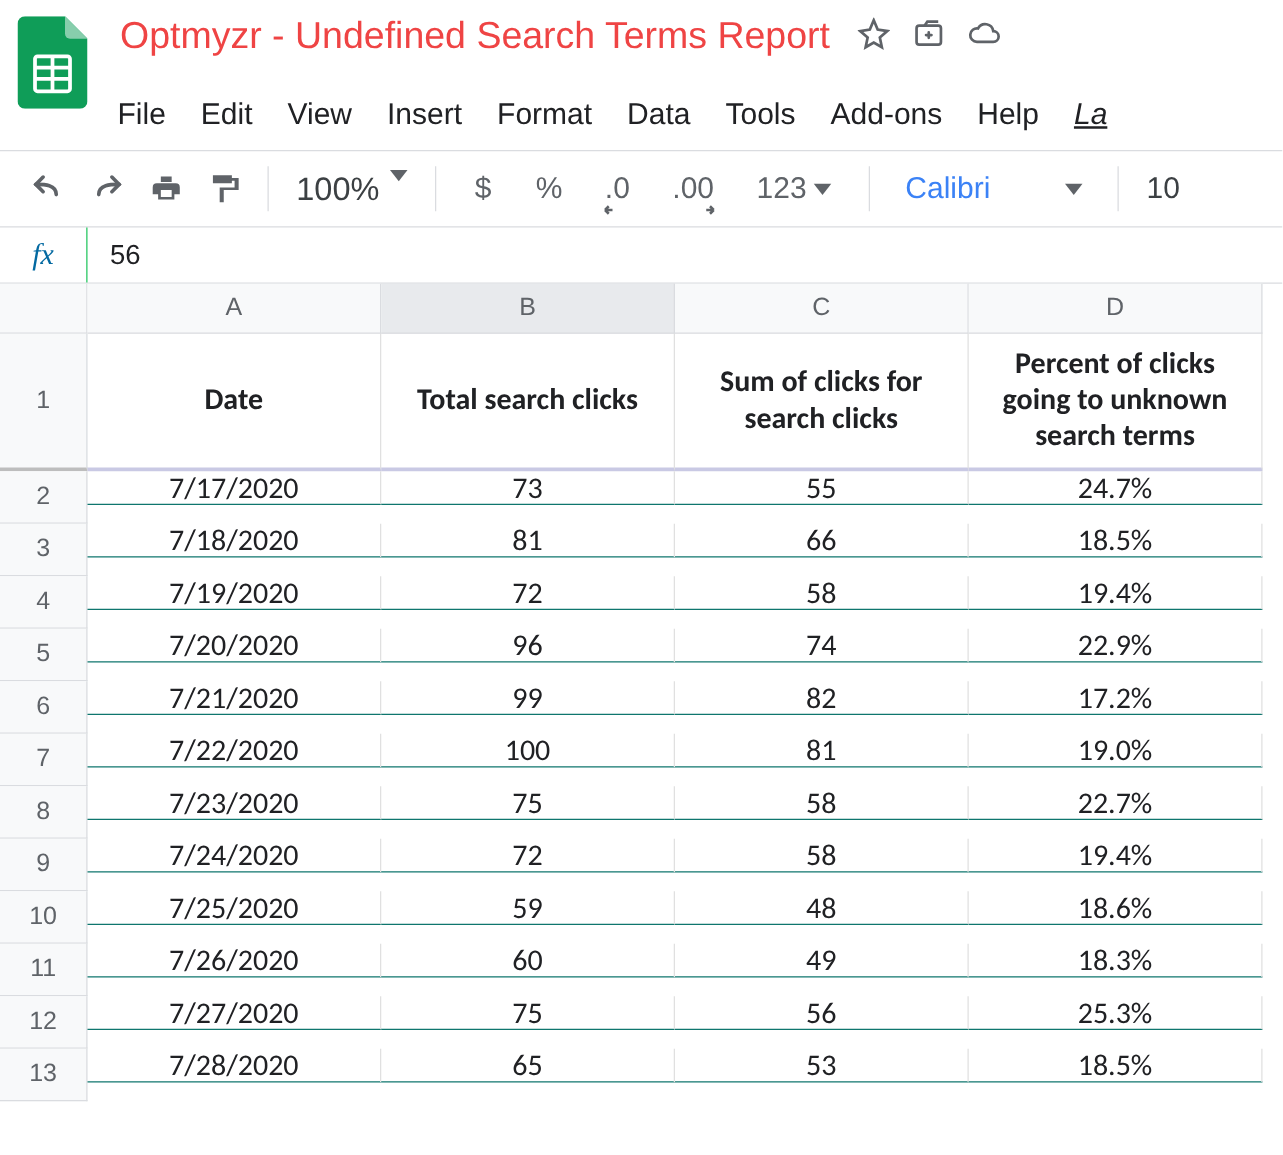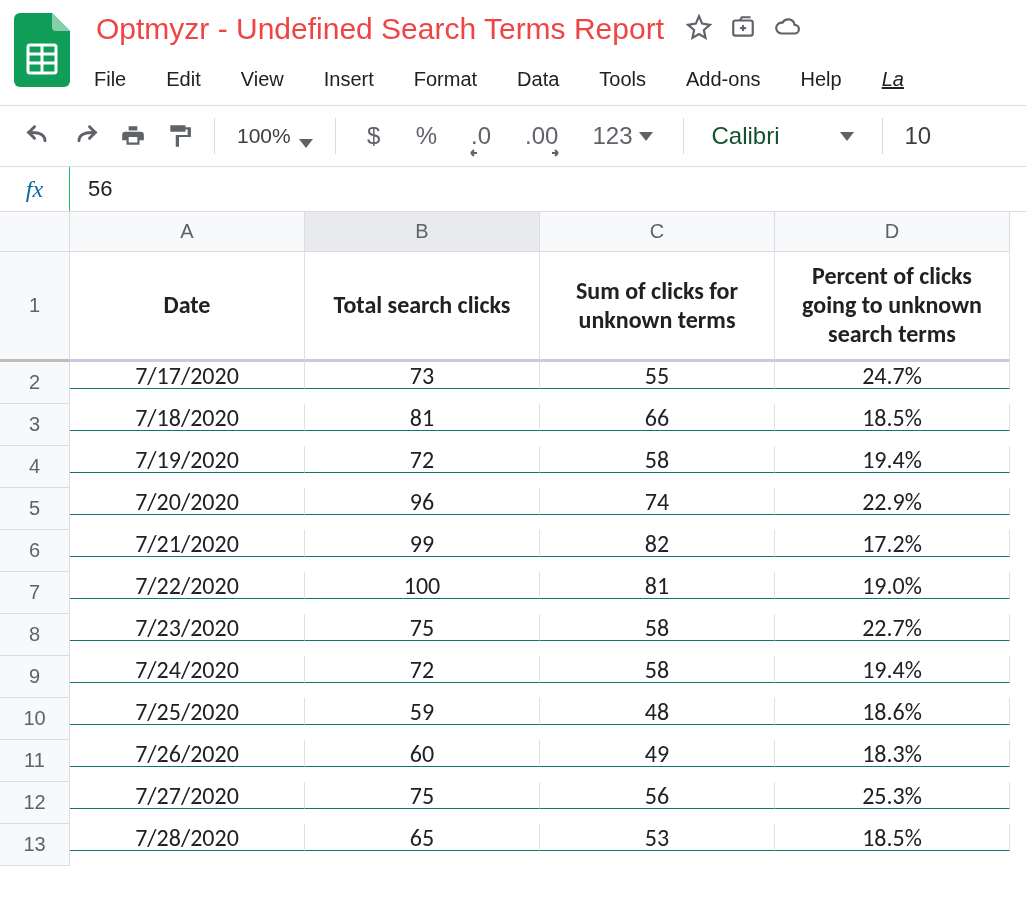--- a/index.html
+++ b/index.html
@@ -30,24 +30,24 @@
   }
   .doc-title {
     font-size: 30px;
     color:#ef4444;
     white-space: nowrap;
     padding: 2px 4px;
   }
   .title-actions { display:flex; gap:18px; color:#5f6368; }
   .title-actions svg, .title-actions .glyph { width:26px; height:26px; }
   .menubar {
-    display:flex; gap:40px;
-    font-size: 20px;
+    display:flex; gap:28px;
+    font-size: 24px;
     color:#202124;
-    margin-top: 14px;
+    margin-top: 24px;
     padding: 6px 2px 14px 2px;
   }
   .menubar .menu-item { cursor:default; }
   .menubar .menu-item.cut { text-decoration: underline; font-style: italic; }
   .divider { height:1px; background:#dadce0; width:100%; }
 
   
   .toolbar {
     display:flex; align-items:center;
     gap: 4px;
@@ -55,26 +55,26 @@
     font-size: 20px;
     color:#5f6368;
   }
   .tb-btn {
     display:flex; align-items:center; justify-content:center;
     padding: 4px 8px;
     min-width: 32px; height:36px;
     color:#5f6368;
   }
   .tb-sep { width:1px; height:36px; background:#dadce0; margin: 0 10px; }
-  .zoom { display:flex; align-items:flex-end; gap:8px; font-size:21px; color:#3c4043; padding:0 8px;}
+  .zoom { display:flex; align-items:flex-start; gap:8px; font-size:26px; color:#3c4043; padding:0 8px;}
   .caret {
     width:0;height:0;border-left:7px solid transparent;border-right:7px solid transparent;border-top:9px solid #5f6368;
   }
   .numfmt { display:flex; align-items:center; gap:18px; font-size:24px; color:#3c4043; padding:0 8px;}
-  .font-box { display:flex; align-items:center; gap:60px; font-size:24px; color:#14532d; padding:0 14px;}
+  .font-box { display:flex; align-items:center; gap:60px; font-size:24px; color:#3b82f6; padding:0 14px;}
   .font-size { font-size:24px; color:#3c4043; padding:0 8px;}
 
   
   .formula-bar {
     display:flex; align-items:center;
     border-top:1px solid #dadce0;
     border-bottom:1px solid #dadce0;
     height:46px;
   }
   .fx-label {
@@ -234,21 +234,21 @@
 
 <div class="grid" id="grid">
     <div class="corner"></div>
     <div class="col-head">A</div>
     <div class="col-head sel">B</div>
     <div class="col-head">C</div>
     <div class="col-head">D</div>
     <div class="row-head frozen-edge" style="height: 110px;">1</div>
     <div class="cell data-font" style="height: 110px; font-weight: bold; font-size: 24px; text-align: center; padding: 6px 14px; line-height: 1.2; border-bottom: 3px solid rgb(201, 201, 228);">Date</div>
     <div class="cell data-font" style="height: 110px; font-weight: bold; font-size: 24px; text-align: center; padding: 21px 14px; line-height: 1.2; border-bottom: 3px solid rgb(201, 201, 228);">Total search clicks</div>
-    <div class="cell data-font" style="height: 110px; font-weight: bold; font-size: 24px; text-align: center; padding: 6px 14px; line-height: 1.2; border-bottom: 3px solid rgb(201, 201, 228);">Sum of clicks for unknown terms</div>
+    <div class="cell data-font" style="height: 110px; font-weight: bold; font-size: 24px; text-align: center; padding: 6px 14px; line-height: 1.2; border-bottom: 3px solid rgb(201, 201, 228);">Sum of clicks for search clicks</div>
     <div class="cell data-font" style="height: 110px; font-weight: bold; font-size: 24px; text-align: center; padding: 6px 14px; line-height: 1.2; border-bottom: 3px solid rgb(201, 201, 228);">Percent of clicks going to unknown search terms</div>
     <div class="row-head">2</div>
     <div class="cell data-font">7/17/2020</div>
     <div class="cell data-font">73</div>
     <div class="cell data-font">55</div>
     <div class="cell data-font">24.7%</div>
     <div class="row-head">3</div>
     <div class="cell data-font">7/18/2020</div>
     <div class="cell data-font">81</div>
     <div class="cell data-font">66</div>

